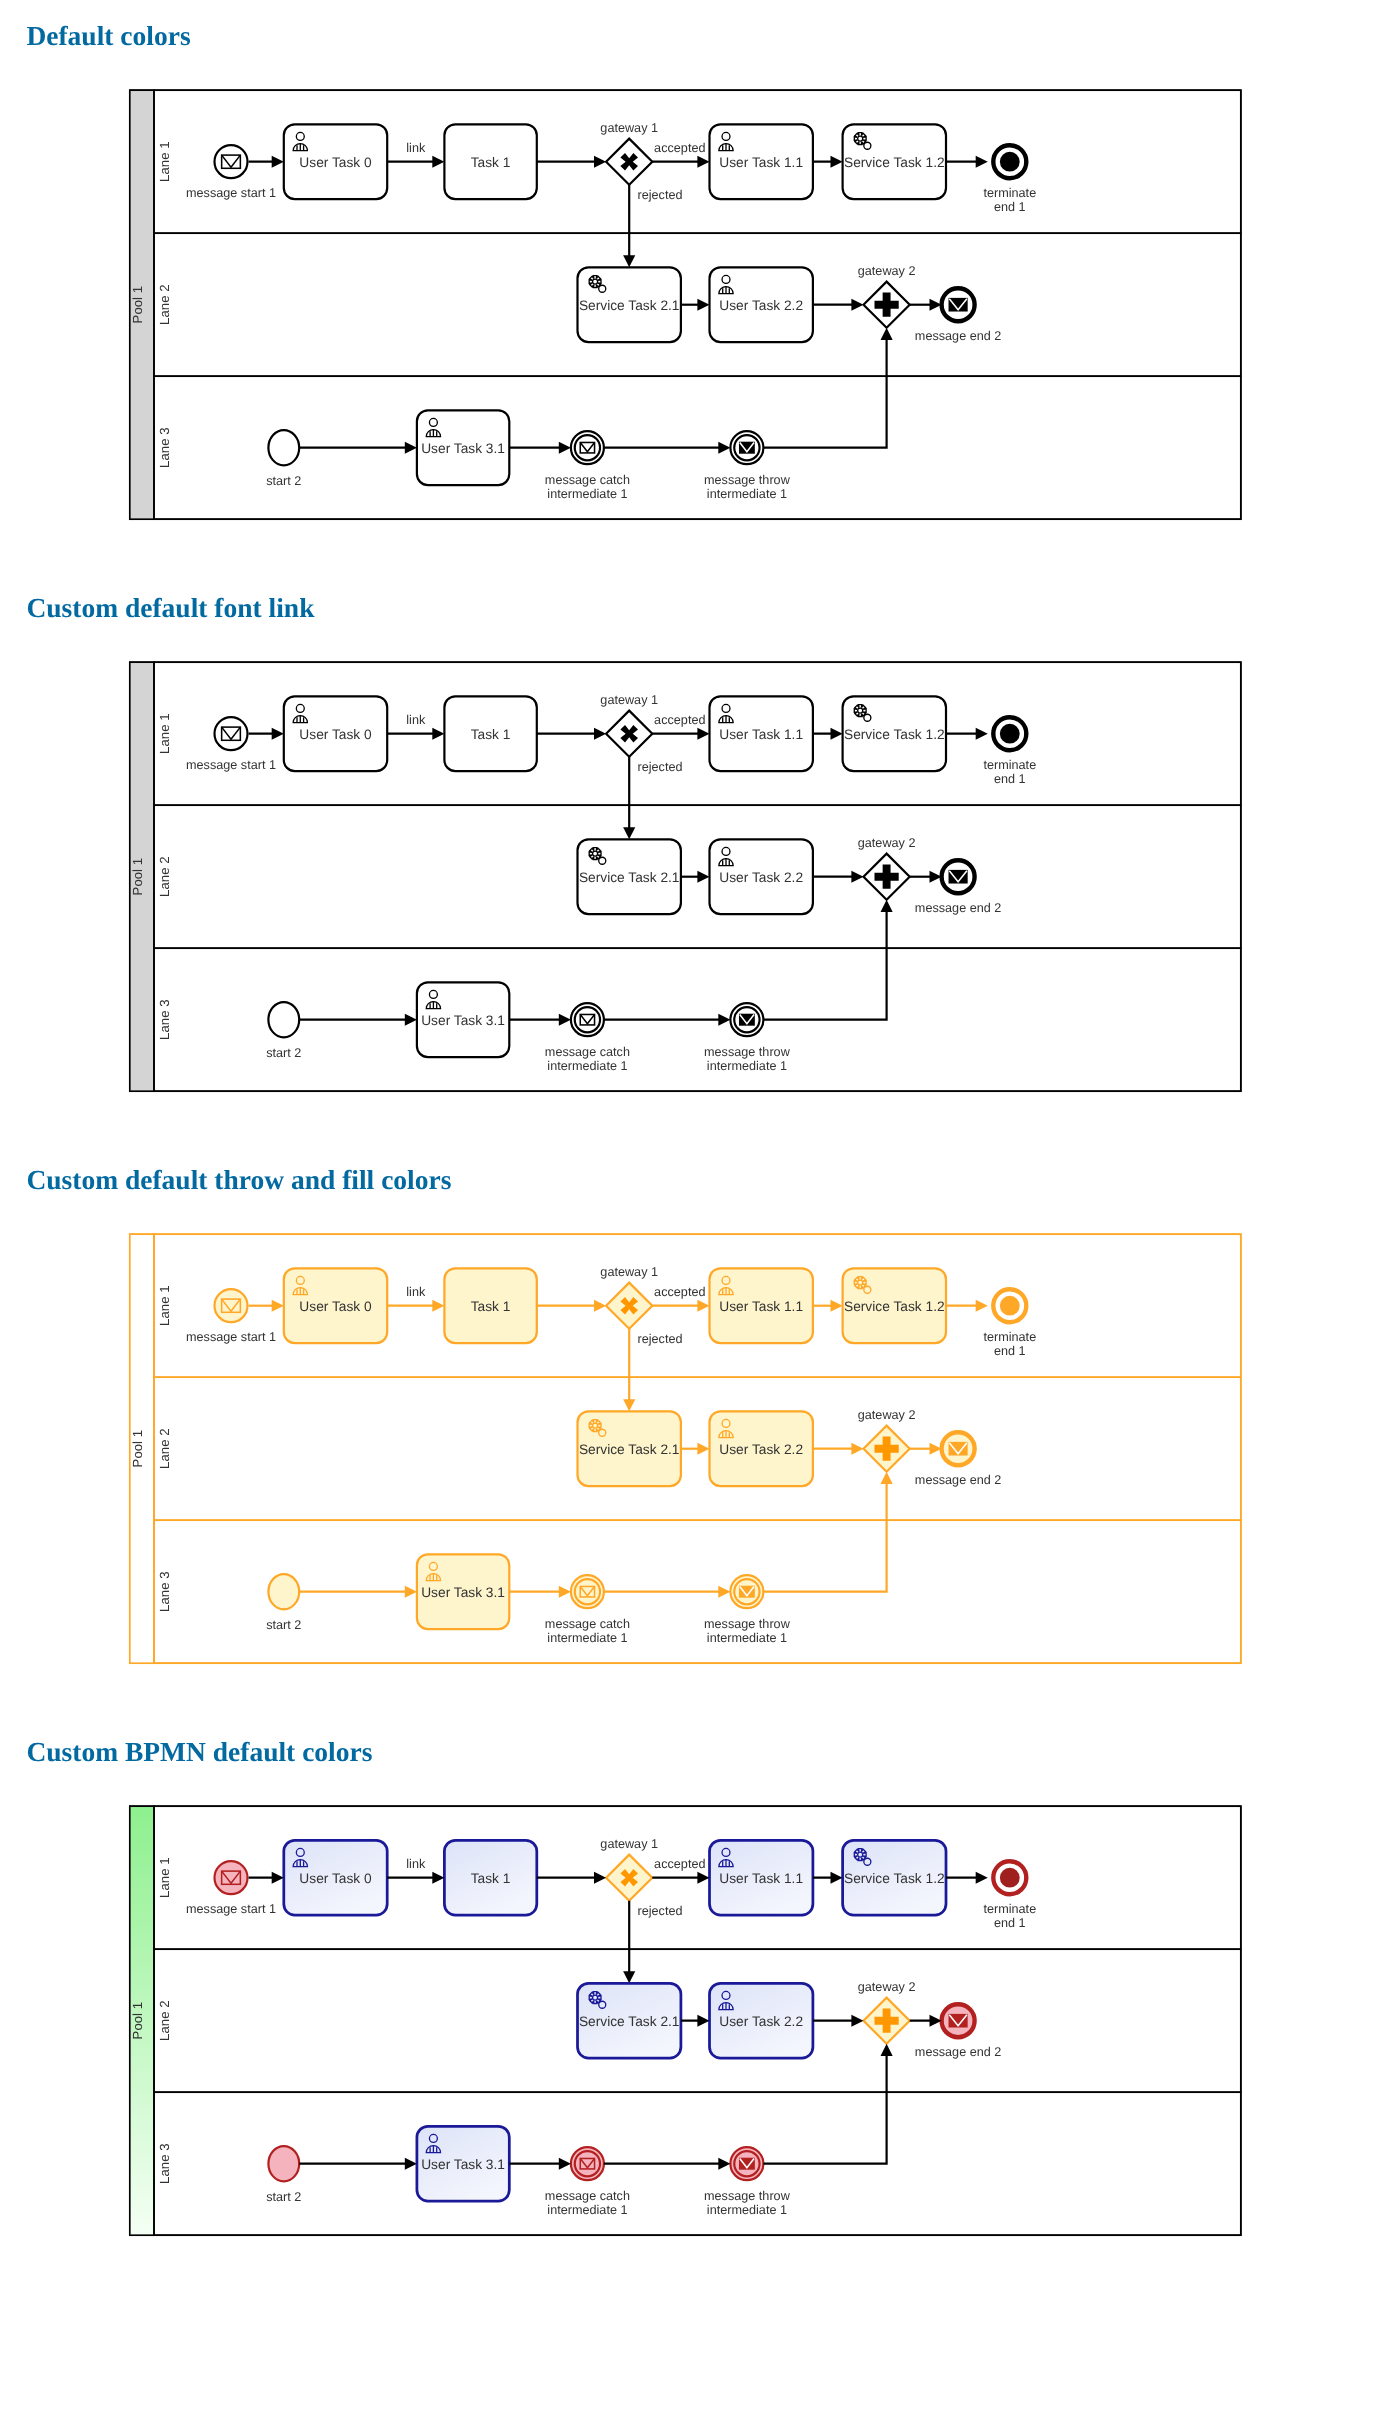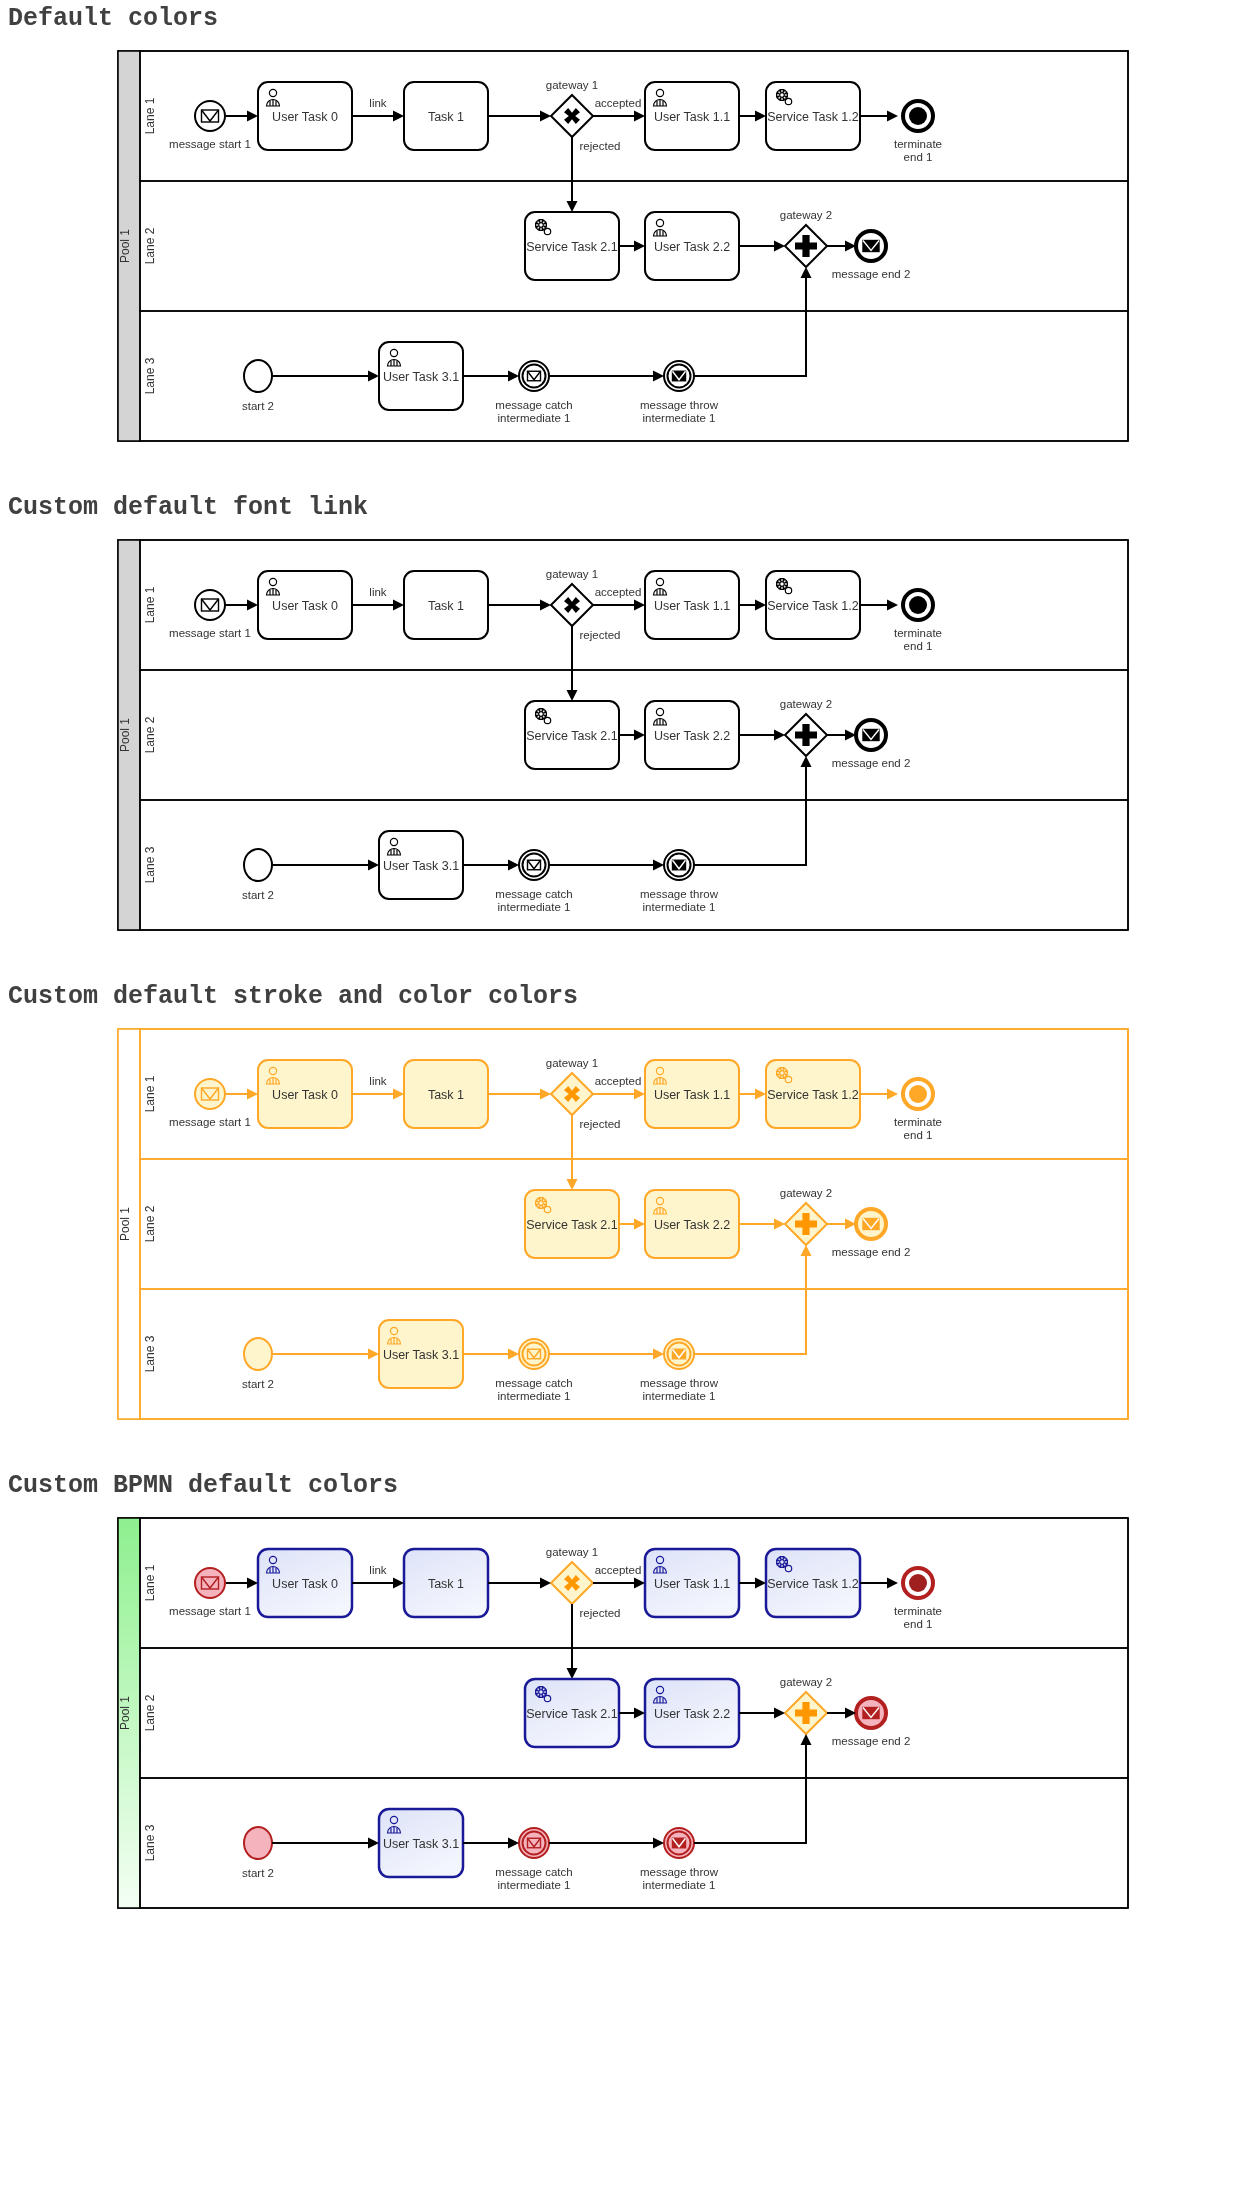--- a/index.html
+++ b/index.html
@@ -1,21 +1,21 @@
 <!DOCTYPE html>
 <html><head>
 <meta charset="utf-8">
 <style>
   html,body{margin:0;padding:0;background:#fff;}
   body{width:1257px;font-family:"Liberation Sans",sans-serif;}
   .page{width:1257px;position:relative;}
   h2.section-title{
-    font-family:Liberation Mono, monospace;
-    font-weight:bold;font-size:25px;color:#404040;
-    margin:0;padding:0 0 0 8px;
+    font-family:Liberation Serif, serif;
+    font-weight:bold;font-size:25px;color:#0369a1;
+    margin:16px;padding:0 0 0 8px;
   }
   .diagram-wrap{position:relative;}
   svg.bpmn{display:block;}
   .lbl{font-family:"Liberation Sans",sans-serif;font-size:11.5px;fill:#333;}
   .lbl-task{font-family:"Liberation Sans",sans-serif;font-size:12.5px;fill:#333;}
   .lbl-lane{font-family:"Liberation Sans",sans-serif;font-size:12px;fill:#333;}
   .lbl-pool{font-family:"Liberation Sans",sans-serif;font-size:12px;fill:#333;}
 </style>
 </head>
 <body>
@@ -403,21 +403,21 @@
           <line x1="549" y1="343" x2="659" y2="343" stroke="#000000" stroke-width="2" stroke-linecap="butt"></line>
           <polygon points="664,343 653,337.5 653,348.5" fill="#000000"></polygon>
           <text x="679" y="376" class="lbl" fill="#ff00ff" text-anchor="middle">message throw</text>
           <text x="679" y="389" class="lbl" fill="#ff00ff" text-anchor="middle">intermediate 1</text>
           <polyline points="694,343 806,343 806,239" stroke="#000000" stroke-width="2" fill="none"></polyline>
           <polygon points="806,234 800.5,245 811.5,245" fill="#000000"></polygon>
         </g>
       </svg>
   </div>
 
-  <h2 class="section-title">Custom default stroke and color colors</h2>
+  <h2 class="section-title">Custom default throw and fill colors</h2>
   <div class="diagram-wrap">
     <svg class="bpmn" id="svg-2" width="1257" height="460" viewBox="0 0 1257 460">
         <defs>
           <linearGradient id="poolgrad2" x1="0" y1="0" x2="0" y2="1">
             <stop offset="0%" stop-color="#ffffff"></stop>
             <stop offset="100%" stop-color="#ffffff"></stop>
           </linearGradient>
           <linearGradient id="taskgrad2" x1="0" y1="0" x2="0.6" y2="1">
             <stop offset="0%" stop-color="#fff5cc"></stop>
             <stop offset="100%" stop-color="#fff5cc"></stop>

